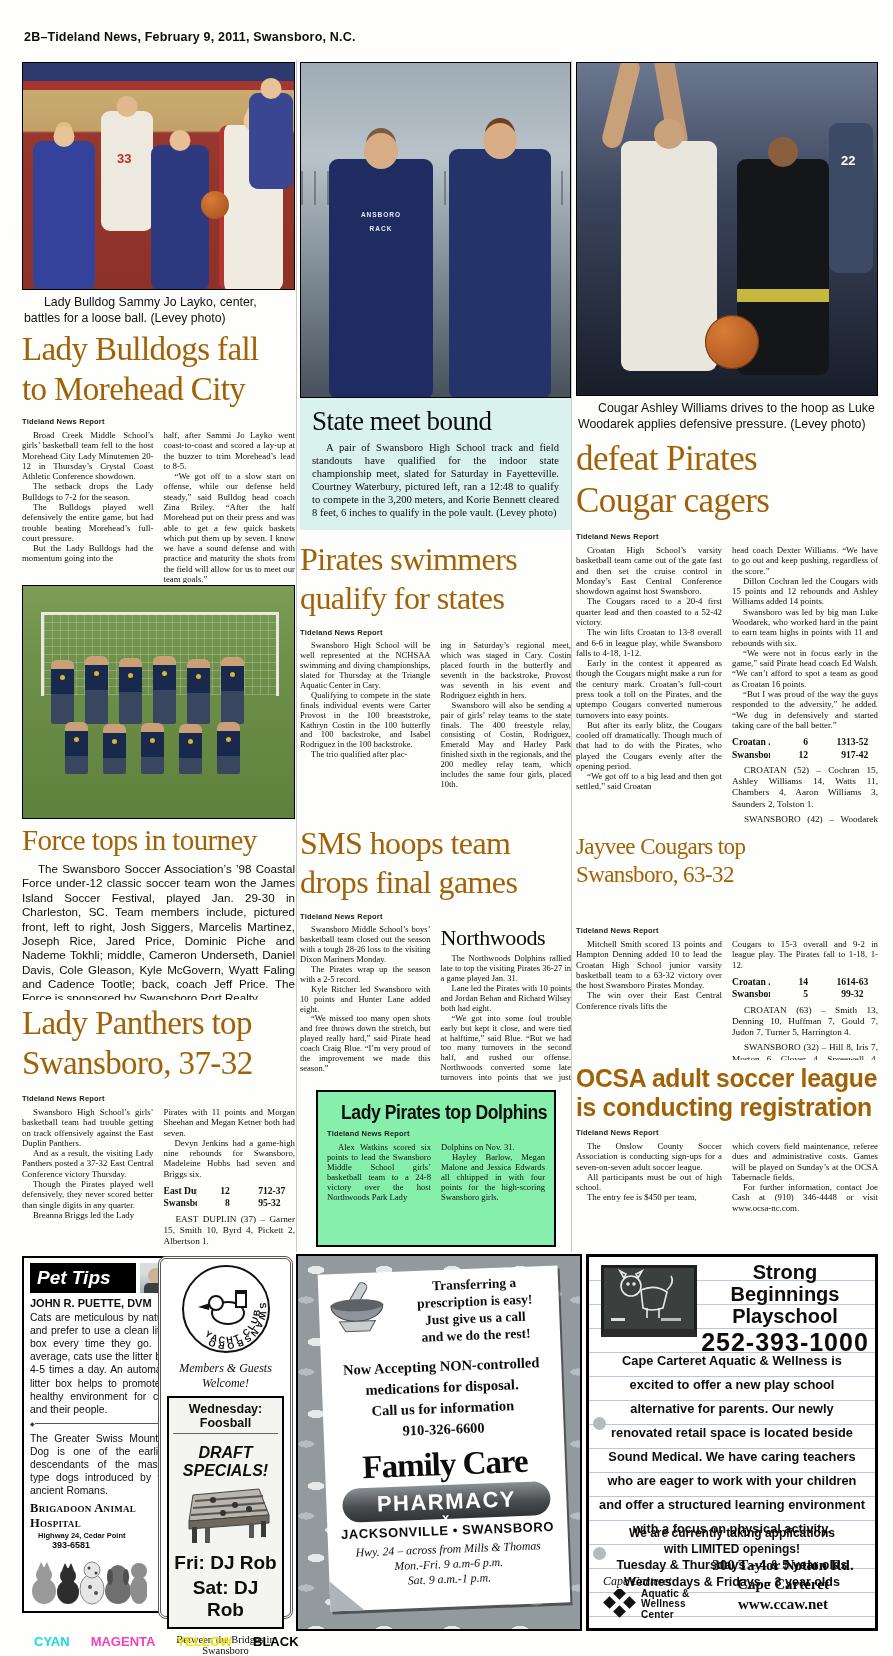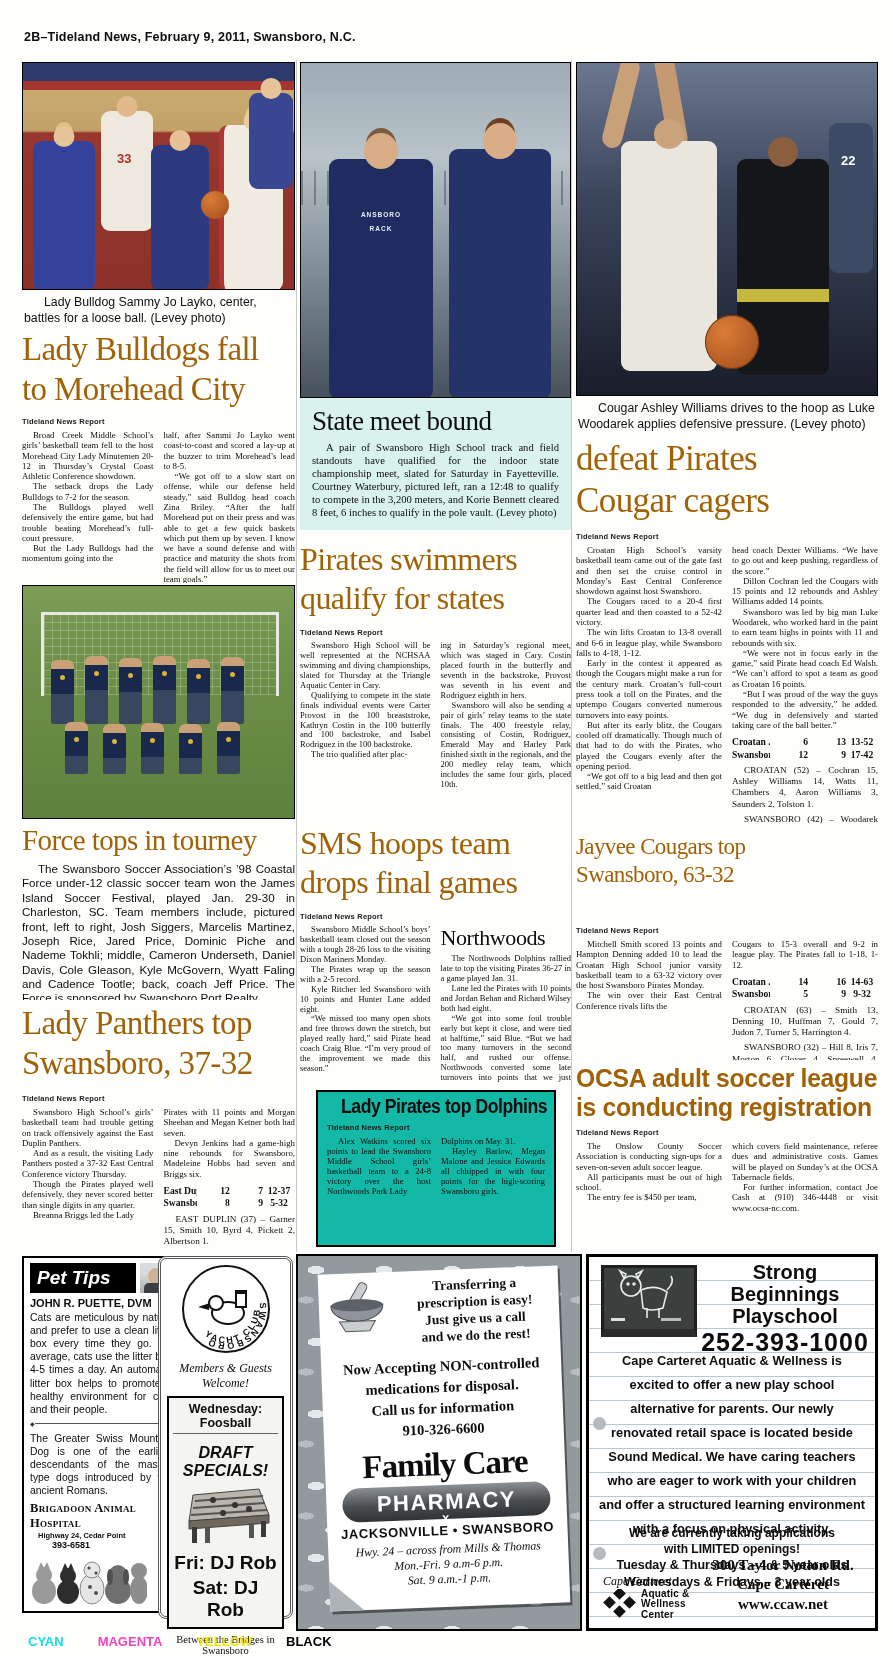--- a/index.html
+++ b/index.html
@@ -19,27 +19,27 @@
   .cols{display:flex;gap:10px}
   .cols .c{flex:1 1 0;min-width:0}
   .cols p{font-size:8.8px;line-height:1.17;text-align:justify;text-indent:11px}
   .cols p.cont{text-indent:0}
   .cols.mid p{font-size:8.5px}
   .subhead{font:22px "Liberation Serif",serif;letter-spacing:-.4px;margin-bottom:3px}
   .bs{margin-top:6px}
   .bsr{display:flex;font-weight:bold;font-size:9.6px;line-height:1.3}
   .bsr .lead{flex:1;white-space:nowrap;overflow:hidden}
   .bsr .c{width:22px;text-align:right}
-  .bsr .t{width:32px;text-align:center}
+  .bsr .t{width:32px;text-align:left}
   .bsd{font-size:9.2px;line-height:1.22;text-indent:12px;text-align:justify;margin-top:4px}
   .force-body{position:absolute;font:11.6px/1.24 "Liberation Sans",sans-serif;text-align:justify;text-indent:16px}
   .tintbox{position:absolute;padding:8px 12px 6px}
   .tintbox h2{font:27px "Liberation Serif",serif;letter-spacing:-.5px;margin-bottom:5px}
   .tintbox .bd{font-size:10.6px;line-height:1.22;text-align:justify;text-indent:14px}
-  .pinkbox{position:absolute;background:#14b8a6;border:2px solid #000;padding:3px 9px;overflow:hidden}
+  .pinkbox{position:absolute;background:#86efac;border:2px solid #000;padding:9px 9px;overflow:hidden}
   .pinkbox h2{font:bold 20px "Liberation Sans",sans-serif;text-align:center;letter-spacing:-.5px;margin-bottom:5px;white-space:nowrap}
   .pinkbox h2 span{display:inline-block;transform:scaleX(.88)}
   .pinkbox .cols p{font-size:8.6px}
   
   .player{position:absolute;border-radius:9px}
   .player .head{position:absolute;left:50%;top:-15px;transform:translateX(-50%);width:21px;height:21px;border-radius:50%}
   .num{position:absolute;font:bold 13px "Liberation Sans",sans-serif}
   .ball{position:absolute;border-radius:50%;background:radial-gradient(circle at 35% 30%,#d97c36,#a04c1c)}
   .kid{position:absolute;width:23px;border-radius:6px 6px 2px 2px;background:linear-gradient(180deg,#caa077 0 9px,#19294e 9px 34px,#39465f 34px 100%)}
   .kid::after{content:"";position:absolute;left:9px;top:15px;width:5px;height:5px;border-radius:50%;background:#d9b43a}
@@ -92,21 +92,21 @@
   .sch-t2{font-size:20px}
   .sch-ph{font-size:25px;letter-spacing:1px}
   .sch-body{position:absolute;left:10px;top:92px;right:10px;font-weight:bold;font-size:12.8px;line-height:24px}
   .sch-apps{position:absolute;left:10px;top:268px;right:10px;font-weight:bold;font-size:12px;line-height:16px}
   .sch-sched{font-weight:bold;font-size:12.5px;line-height:17px}
   .sch-logo{position:absolute;left:14px;bottom:8px;width:120px;text-align:left}
   .sch-logo .script{font:italic 12px "Liberation Serif",serif}
   .sch-logo .big{font-weight:bold;font-size:10px;line-height:1.05;letter-spacing:.2px}
   .sch-addr{position:absolute;right:12px;bottom:14px;width:160px;font:bold 15px "Liberation Serif",serif;line-height:1.3;text-align:center}
   .holes i{position:absolute;left:4px;width:13px;height:13px;border-radius:50%;background:#b4babd}
-  .colorbar{position:absolute;left:28px;top:1634px;display:flex;gap:34px;font:bold 13px "Liberation Sans",sans-serif}
+  .colorbar{position:absolute;left:34px;top:1634px;display:flex;gap:21px;font:bold 13px "Liberation Sans",sans-serif}
 </style>
 </head>
 <body>
 
 <div class="abs masthead" style="left:24px;top:30px">2B–Tideland News, February 9, 2011, Swansboro, N.C.</div>
 
 <div class="vrule" style="left:296px;top:60px;height:1192px"></div>
 <div class="vrule" style="left:571px;top:60px;height:1192px"></div>
 
 <div class="photo" style="left:22px;top:62px;width:273px;height:228px;background:linear-gradient(180deg,#2c3a6e 0%,#2c3a6e 8%,#a53531 8%,#a53531 12%,#c9ab70 12%,#c2a167 30%,#97372e 31%,#8d3129 100%)">
@@ -266,21 +266,21 @@
 </div>
 
 <div class="pinkbox" style="left:316px;top:1090px;width:240px;height:157px">
   <h2><span>Lady Pirates top Dolphins</span></h2>
   <div class="byline">Tideland News Report</div>
   <div class="cols">
     <div class="c">
       <p>Alex Watkins scored six points to lead the Swansboro Middle School girls’ basketball team to a 24-8 victory over the host Northwoods Park Lady</p>
     </div>
     <div class="c">
-      <p class="cont">Dolphins on May. 31.</p>
+      <p class="cont">Dolphins on Nov. 31.</p>
       <p>Hayley Barlow, Megan Malone and Jessica Edwards all chhipped in with four points for the high-scoring Swansboro girls.</p>
     </div>
   </div>
 </div>
 
 <div class="photo" style="left:576px;top:62px;width:302px;height:334px;background:linear-gradient(180deg,#6c7890 0%,#3b455c 40%,#181d29 100%)">
   <div style="position:absolute;left:34px;top:-6px;width:20px;height:92px;background:#c9a178;transform:rotate(14deg);border-radius:10px"></div>
   <div style="position:absolute;left:84px;top:-10px;width:20px;height:96px;background:#c49a72;transform:rotate(-10deg);border-radius:10px"></div>
   <div class="player" style="left:44px;top:78px;width:96px;height:230px;background:#e9e6de">
     <i class="head" style="width:30px;height:30px;top:-22px;background:#caa27c"></i>

